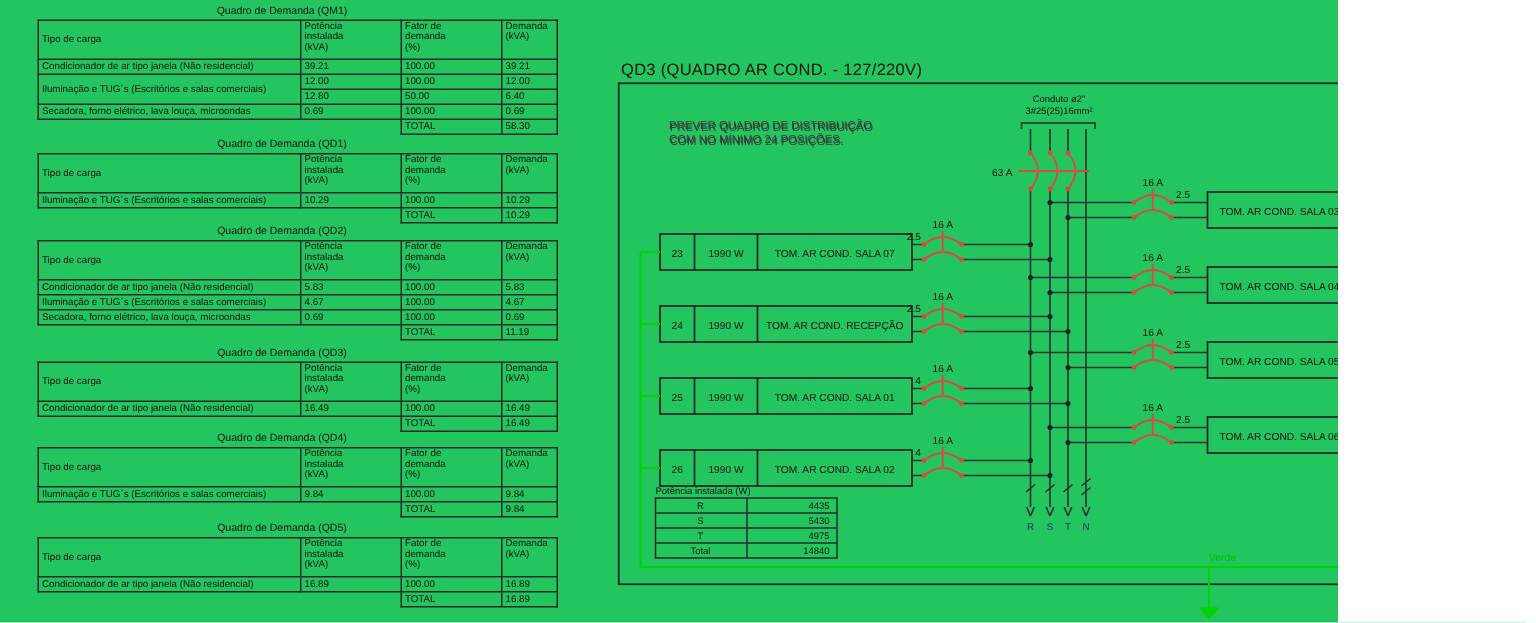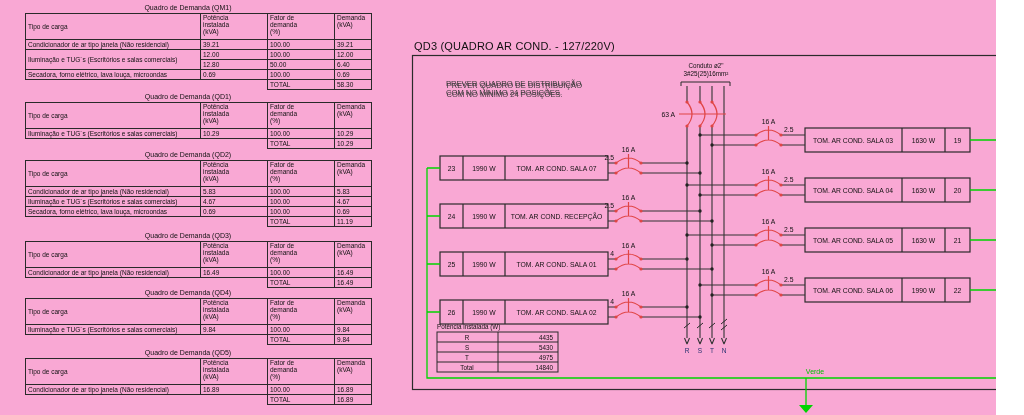--- a/index.html
+++ b/index.html
@@ -1,17 +1,17 @@
 <!DOCTYPE html>
 <html><head>
 <meta charset="utf-8">
 <style>
   html,body { margin:0; padding:0; background:#ffffff; }
   .canvas {
-    position:relative; width:996px; height:415px; background:#f9a8d4;
+    position:relative; width:892px; height:415px; background:#22c55e;
     font-family:"Liberation Sans", sans-serif; color:#111;
     overflow:hidden;
   }
   
   .qtable { position:absolute; left:25px; width:326px; }
   .qtitle { text-align:center; font-size:7px; color:#111; margin-bottom:1px; line-height:1.1; }
   .qtable table { border-collapse:collapse; width:326px; table-layout:fixed; }
   .qtable td {
     border:1px solid #2a2a2a; font-size:6.5px; line-height:1.12;
     padding:0 2px; overflow:hidden; color:#111;

